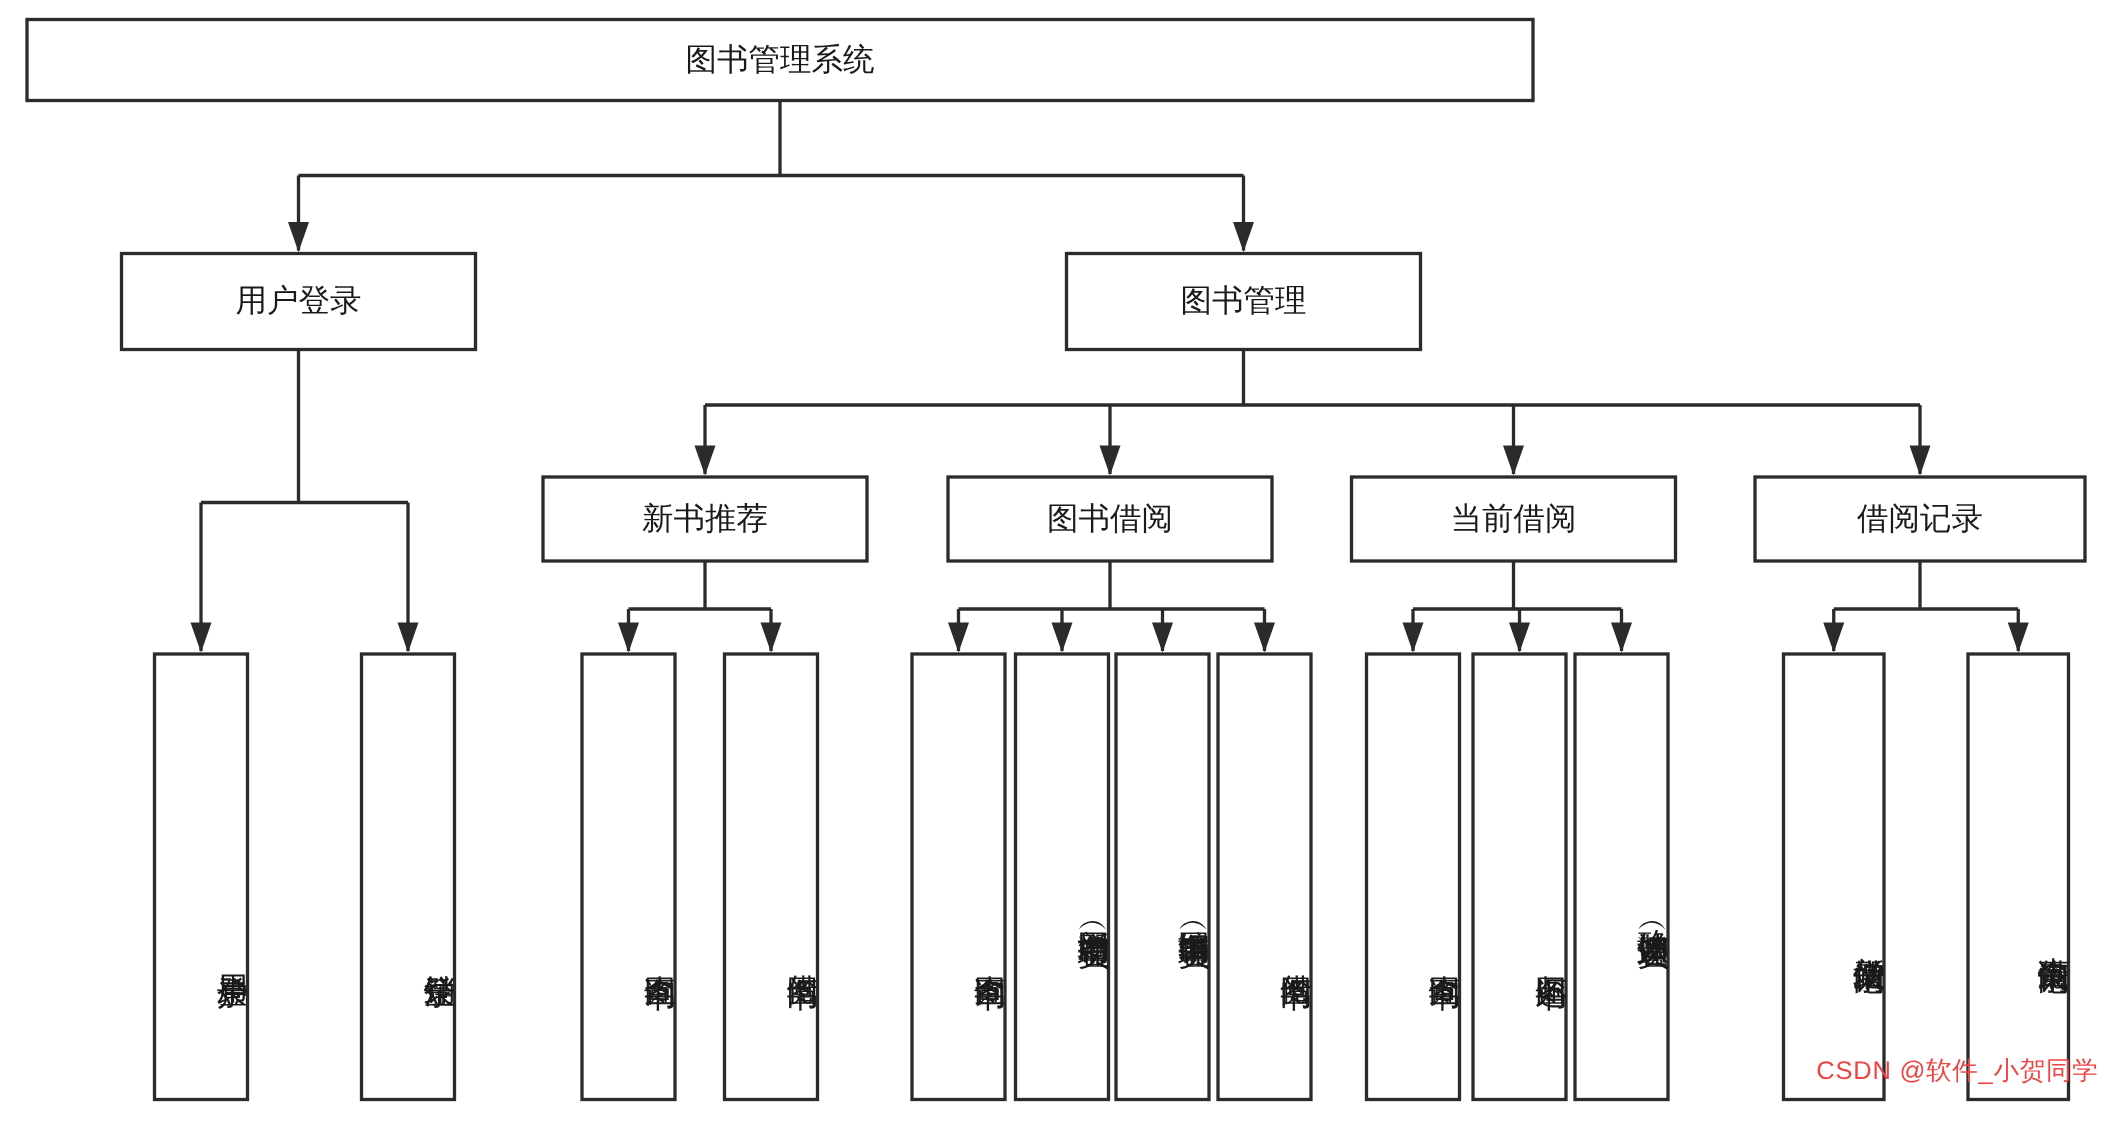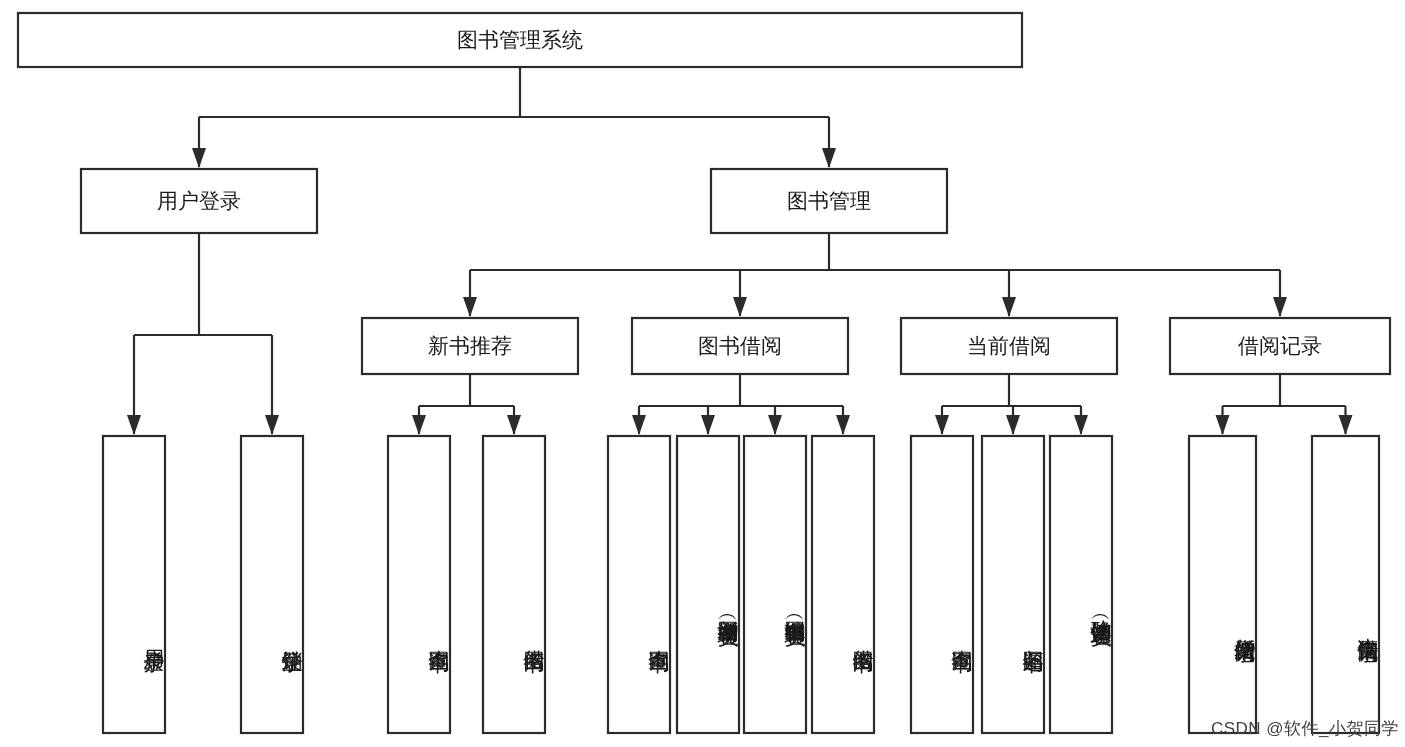--- a/index.html
+++ b/index.html
@@ -53,23 +53,23 @@
     font-size: 21px;
     line-height: 1.02;
     color: #1a1a1a;
     letter-spacing: 1px;
     white-space: nowrap;
     pointer-events: none;
   }
   .watermark {
     position: absolute;
     right: 6px;
-    bottom: 7px;
+    bottom: 22px;
     font-size: 17px;
-    color: #404040;
+    color: #ef4444;
     font-family: "Liberation Sans", "DejaVu Sans", sans-serif;
     white-space: nowrap;
     letter-spacing: 0.5px;
   }
 </style>
 </head>
 <body>
 
 <svg id="diagram" viewBox="0 0 1405 747" width="1405" height="747" xmlns="http://www.w3.org/2000/svg">
   <g id="connectors">

